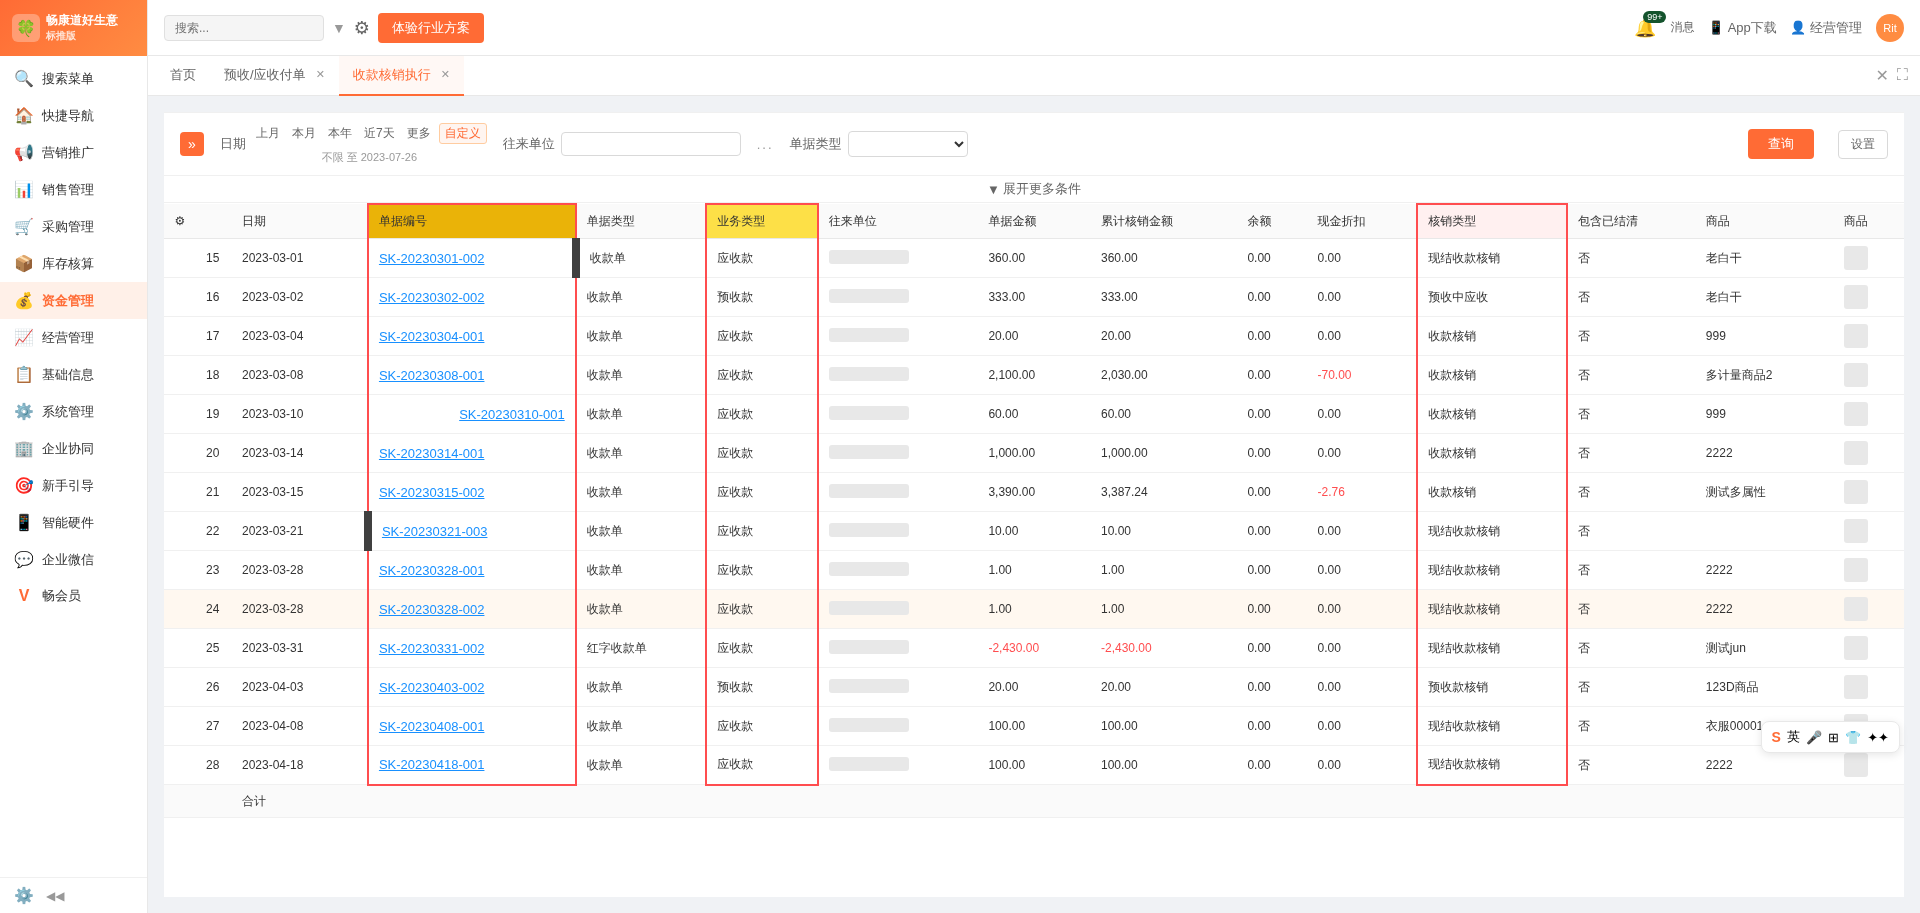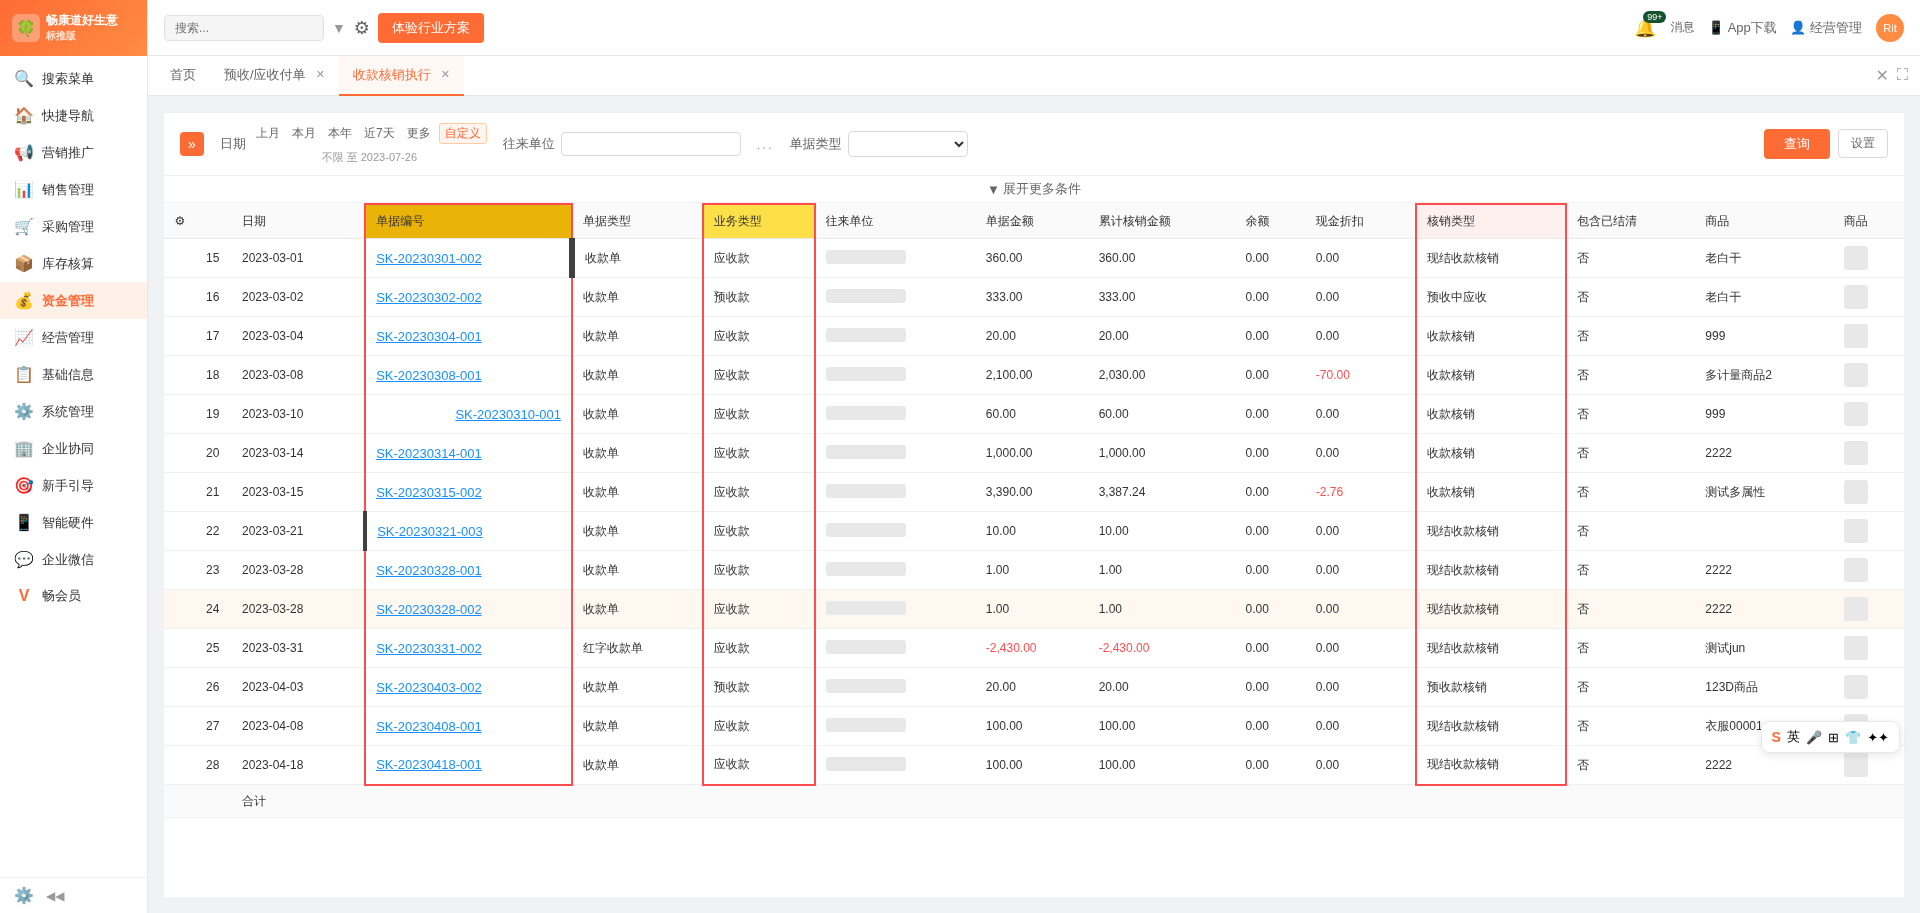--- a/index.html
+++ b/index.html
@@ -335,21 +335,21 @@
         <span class="filter-label">往来单位</span>
         <input type="text" class="filter-input" style="width: 180px;">
       </div>
       <span class="filter-dots">...</span>
       <div class="filter-group">
         <span class="filter-label">单据类型</span>
         <select class="filter-select">
           <option></option>
         </select>
       </div>
-      <div style="margin-left:auto;display:flex;gap:8px;align-items:flex-start">
+      <div style="margin-left:auto;display:flex;gap:24px;align-items:flex-end">
         <button class="query-btn">查询</button>
         <button class="setting-btn">设置</button>
       </div>
     </div>
 
     <div class="filter-expand-row">
       <span class="expand-btn">
         <span>▼</span>
         <span>展开更多条件</span>
       </span>
@@ -375,21 +375,21 @@
               <th>包含已结清</th>
               <th>商品</th>
               <th>商品</th>
             </tr>
           </thead>
           <tbody id="table-body">
           <tr>
     <td></td>
     <td>15</td>
     <td>2023-03-01</td>
-    <td style="border-left:2px solid #ff4d4f;border-right:6px solid #404040;">
+    <td style="border-left:2px solid #ff4d4f;border-right:8px solid #404040;">
       <span class="link-cell">SK-20230301-002</span>
     </td>
     <td>收款单</td>
     <td style="border-left:2px solid #ff4d4f;border-right:2px solid #ff4d4f;">应收款</td>
     <td>
       <span style="background:#e8e8e8;border-radius:3px;padding:1px 6px;display:inline-block;min-width:80px;height:14px"></span>
     </td>
     <td style="">360.00</td>
     <td style="">360.00</td>
     <td>0.00</td>
@@ -536,21 +536,21 @@
     <td>否</td>
     <td>测试多属性</td>
     <td>
       <span style="background:#e8e8e8;border-radius:3px;display:inline-block;width:24px;height:24px;vertical-align:middle"></span>
     </td>
   </tr>
               <tr>
     <td></td>
     <td>22</td>
     <td>2023-03-21</td>
-    <td style="border-left:4px solid #404040;border-right:2px solid #ff4d4f;">
+    <td style="border-left:8px solid #404040;border-right:2px solid #ff4d4f;">
       <span class="link-cell">SK-20230321-003</span>
     </td>
     <td>收款单</td>
     <td style="border-left:2px solid #ff4d4f;border-right:2px solid #ff4d4f;">应收款</td>
     <td>
       <span style="background:#e8e8e8;border-radius:3px;padding:1px 6px;display:inline-block;min-width:80px;height:14px"></span>
     </td>
     <td style="">10.00</td>
     <td style="">10.00</td>
     <td>0.00</td>

